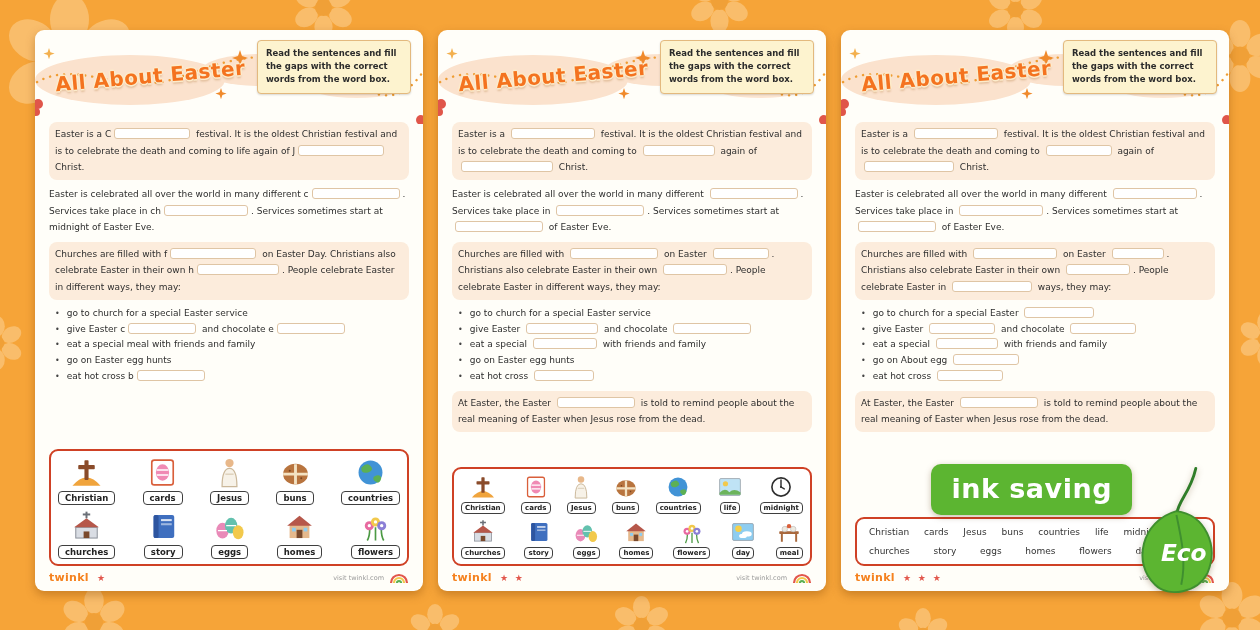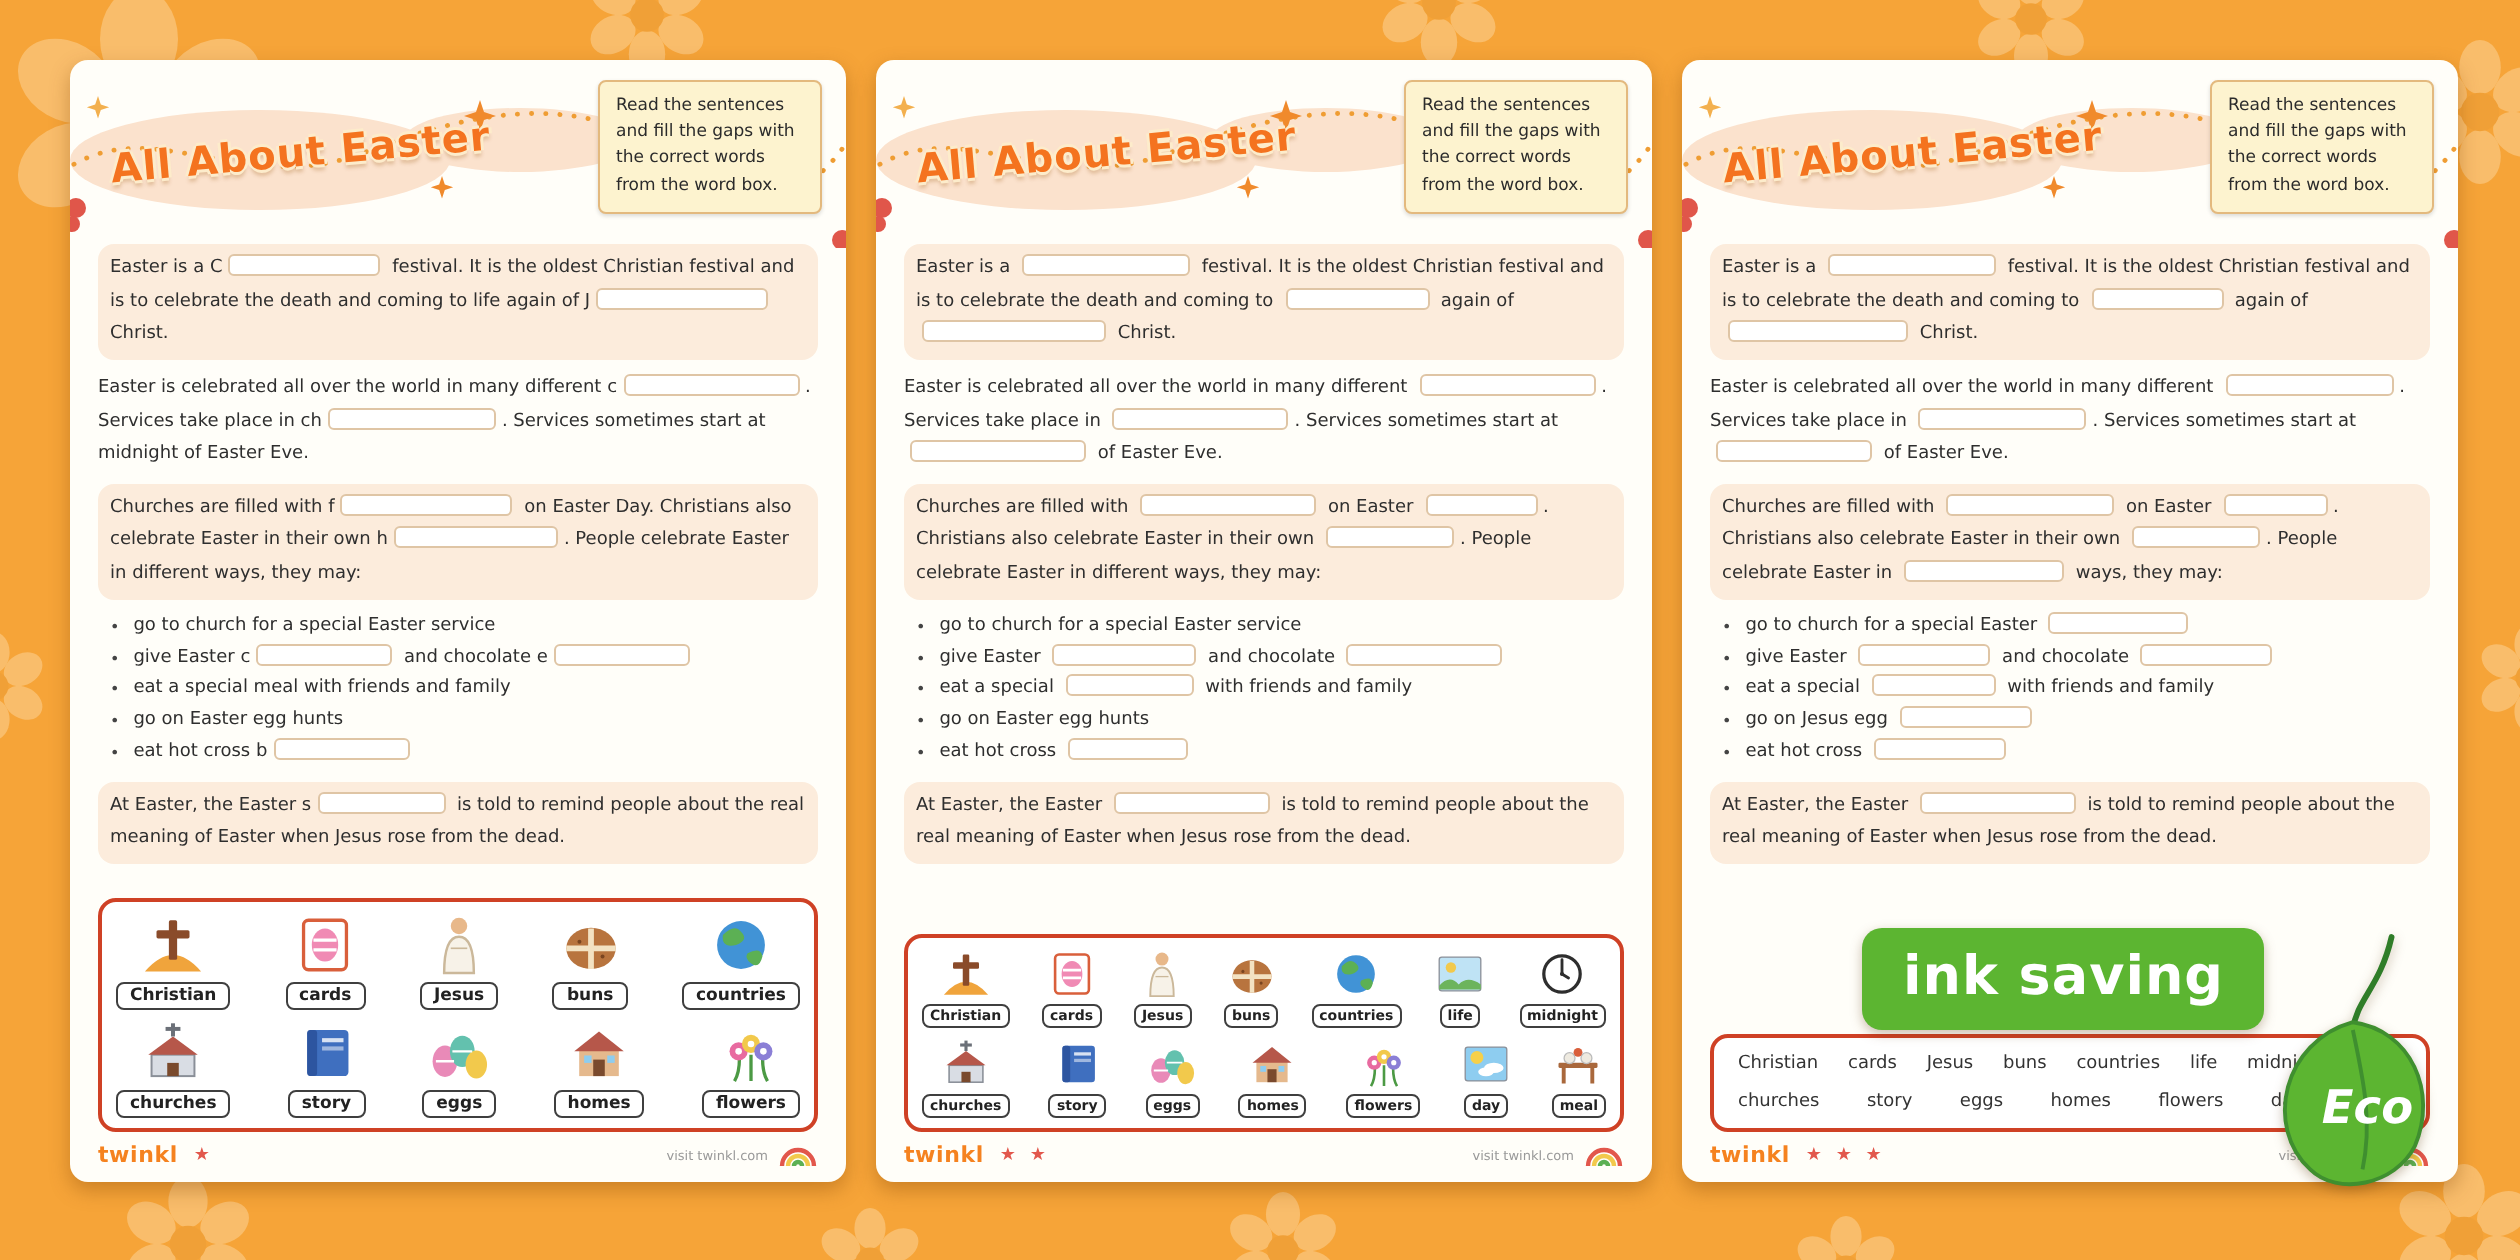--- a/index.html
+++ b/index.html
@@ -5,22 +5,22 @@
   *{margin:0;padding:0;box-sizing:border-box}
   html,body{width:1260px;height:630px}
   body{position:relative;overflow:hidden;background:#f6a438;font-family:"DejaVu Sans",sans-serif}
   .flower{position:absolute;z-index:0}
   .sheet{position:absolute;top:30px;width:388px;height:561px;background:#fffef9;border-radius:9px;
          box-shadow:0 4px 10px rgba(120,60,0,.35);display:flex;flex-direction:column;overflow:hidden;z-index:10}
   .banner{position:absolute;top:4px;left:0;width:388px;height:90px;pointer-events:none}
   .title{position:absolute;top:34px;left:20px;font-size:20px;font-weight:bold;letter-spacing:.5px;color:#f4731f;
          transform:rotate(-5deg);
          text-shadow:-1.5px 0 #fdeccb,1.5px 0 #fdeccb,0 -1.5px #fdeccb,0 1.5px #fdeccb,0 3px 2px rgba(150,80,0,.25)}
-  .instr{position:absolute;top:10px;right:12px;width:112px;background:#fdf3cf;border:1px solid #e3b97e;border-radius:4px;
-         padding:6px 8px;font-size:8.5px;font-weight:normal;color:#2b2b2b;line-height:1.55;box-shadow:0 1px 2px rgba(0,0,0,.15)}
+  .instr{position:absolute;top:10px;right:12px;width:154px;background:#fdf3cf;border:1px solid #e3b97e;border-radius:4px;
+         padding:6px 8px;font-size:8.5px;font-weight:bold;color:#2b2b2b;line-height:1.55;box-shadow:0 1px 2px rgba(0,0,0,.15)}
   .body{margin:92px 14px 0;flex:1;display:flex;flex-direction:column;gap:6px;overflow:hidden}
   .sec{font-size:9px;line-height:1.85;color:#2e2e2e}
   .sec.shaded{background:#fcecdc;border-radius:8px;padding:4px 6px}
   .gap{display:inline-block;height:11px;background:#fff;border:1px solid #dfc5a5;border-radius:3px;vertical-align:-2px;margin:0 3px}
   .bullet{display:flex;align-items:flex-start;line-height:1.75;padding-left:6px}
   .bm{margin-right:7px;color:#444;font-size:8px;padding-top:1px}
   .wordbox{margin:6px 14px 3px;border:2px solid #cf4125;border-radius:9px;padding:5px 7px;display:flex;flex-direction:column;gap:5px;background:#fff}
   .wb-row{display:flex;justify-content:space-between;align-items:flex-end}
   .wb-item{display:flex;flex-direction:column;align-items:center;gap:2px}
   .wb-item svg{width:33px;height:33px}
@@ -190,21 +190,20 @@
         </div>
         <div class="bullet">
           <span class="bm">•</span>
           <span><span>go on Easter egg hunts</span></span>
         </div>
         <div class="bullet">
           <span class="bm">•</span>
           <span><span>eat hot cross </span><span>b</span><span class="gap" style="width: 68px;"></span></span>
         </div>
       </div>
-      <div class="sec shaded"><span>At Easter, the Easter </span><span>s</span><span class="gap" style="width: 64px;"></span><span> is told to remind people about the real meaning of Easter when Jesus rose from the dead.</span></div>
     </div>
   <div class="wordbox">
       <div class="wb-row">
         <div class="wb-item">
           <svg viewBox="0 0 40 40">
             <path d="M3 36 Q20 16 37 36 Z" fill="#f0a43c"></path>
             <rect x="17.5" y="5" width="5" height="24" rx="1" fill="#8a4b2a"></rect>
             <rect x="10" y="11" width="20" height="5" rx="1" fill="#8a4b2a"></rect>
           </svg>
           <div class="wb-label">Christian</div>
@@ -535,21 +534,21 @@
         <div class="bullet">
           <span class="bm">•</span>
           <span><span>give Easter </span><span class="gap" style="width: 66px;"></span><span> and chocolate </span><span class="gap" style="width: 66px;"></span></span>
         </div>
         <div class="bullet">
           <span class="bm">•</span>
           <span><span>eat a special </span><span class="gap" style="width: 62px;"></span><span> with friends and family</span></span>
         </div>
         <div class="bullet">
           <span class="bm">•</span>
-          <span><span>go on Jesus egg </span><span class="gap" style="width: 66px;"></span></span>
+          <span><span>go on About egg </span><span class="gap" style="width: 66px;"></span></span>
         </div>
         <div class="bullet">
           <span class="bm">•</span>
           <span><span>eat hot cross </span><span class="gap" style="width: 66px;"></span></span>
         </div>
       </div>
       <div class="sec shaded"><span>At Easter, the Easter </span><span class="gap" style="width: 78px;"></span><span> is told to remind people about the real meaning of Easter when Jesus rose from the dead.</span></div>
     </div>
   <div class="wordbox words">
       <div class="word-row">

